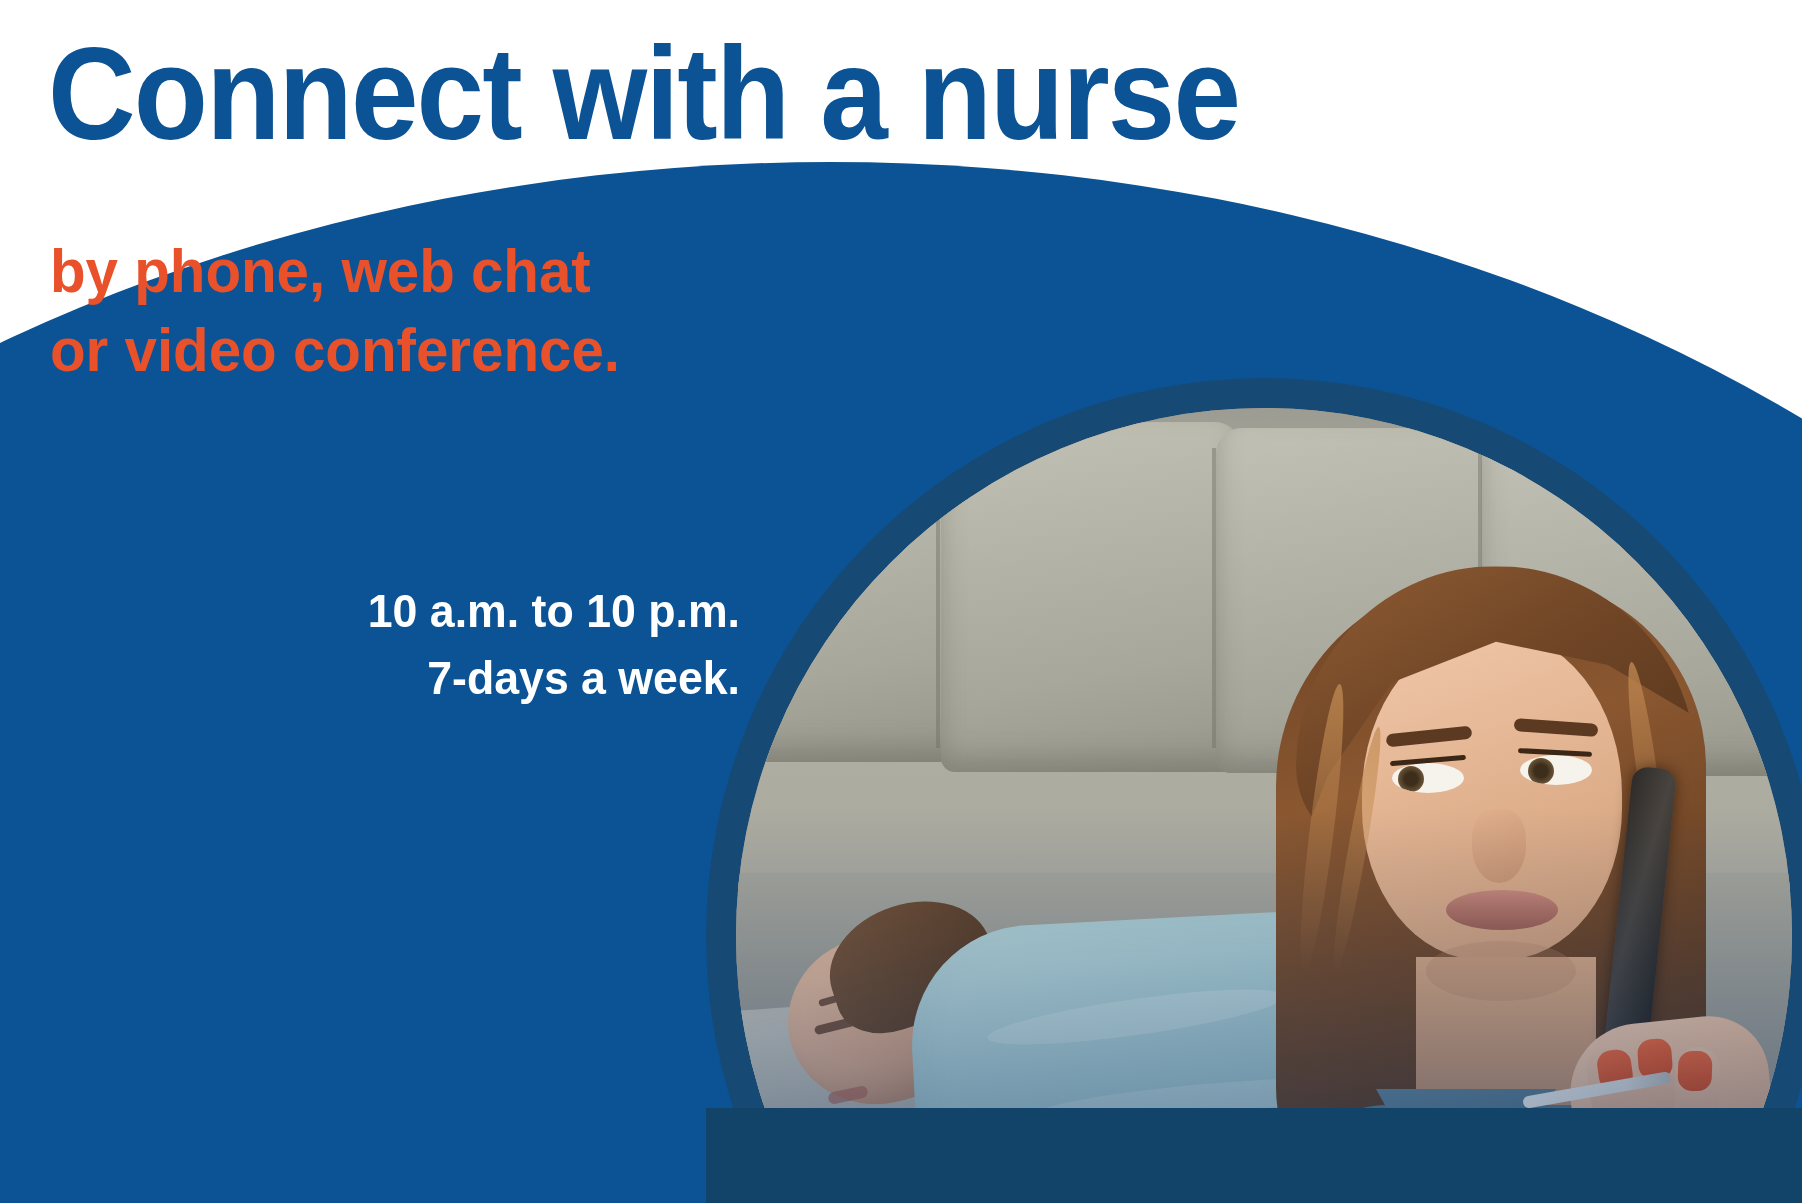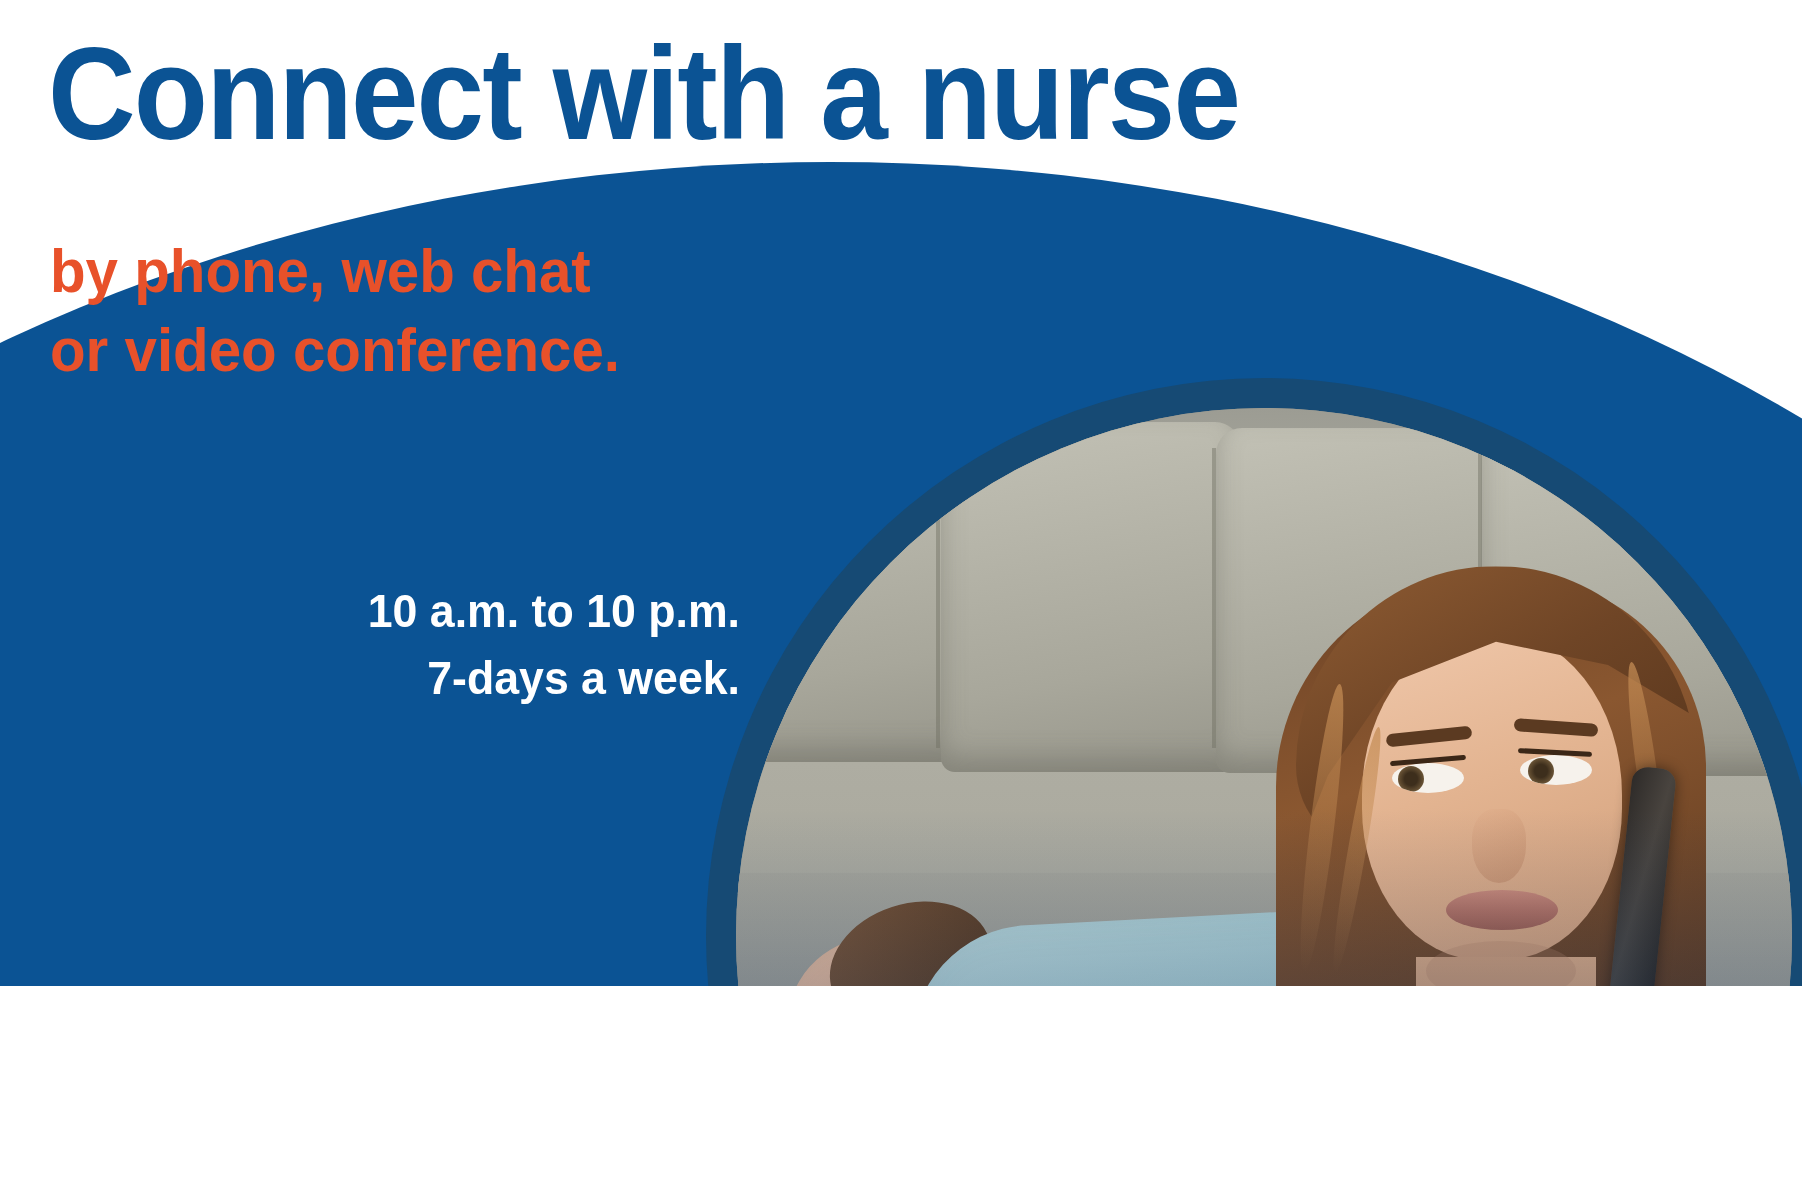--- a/index.html
+++ b/index.html
@@ -1,20 +1,20 @@
 <!DOCTYPE html>
 <html><head>
 <meta charset="utf-8">
 <style>
   html,body{margin:0;padding:0;background:#fff;}
   body{font-family:"Liberation Sans",sans-serif;}
 
   .banner{
     position:relative;
-    width:1802px;height:986px;
+    width:1802px;height:1203px;
     background:#ffffff;
     overflow:hidden;
   }
 
   
   .blue-ellipse{
     position:absolute;
     left:-760px;
     top:162px;
     width:3180px;

